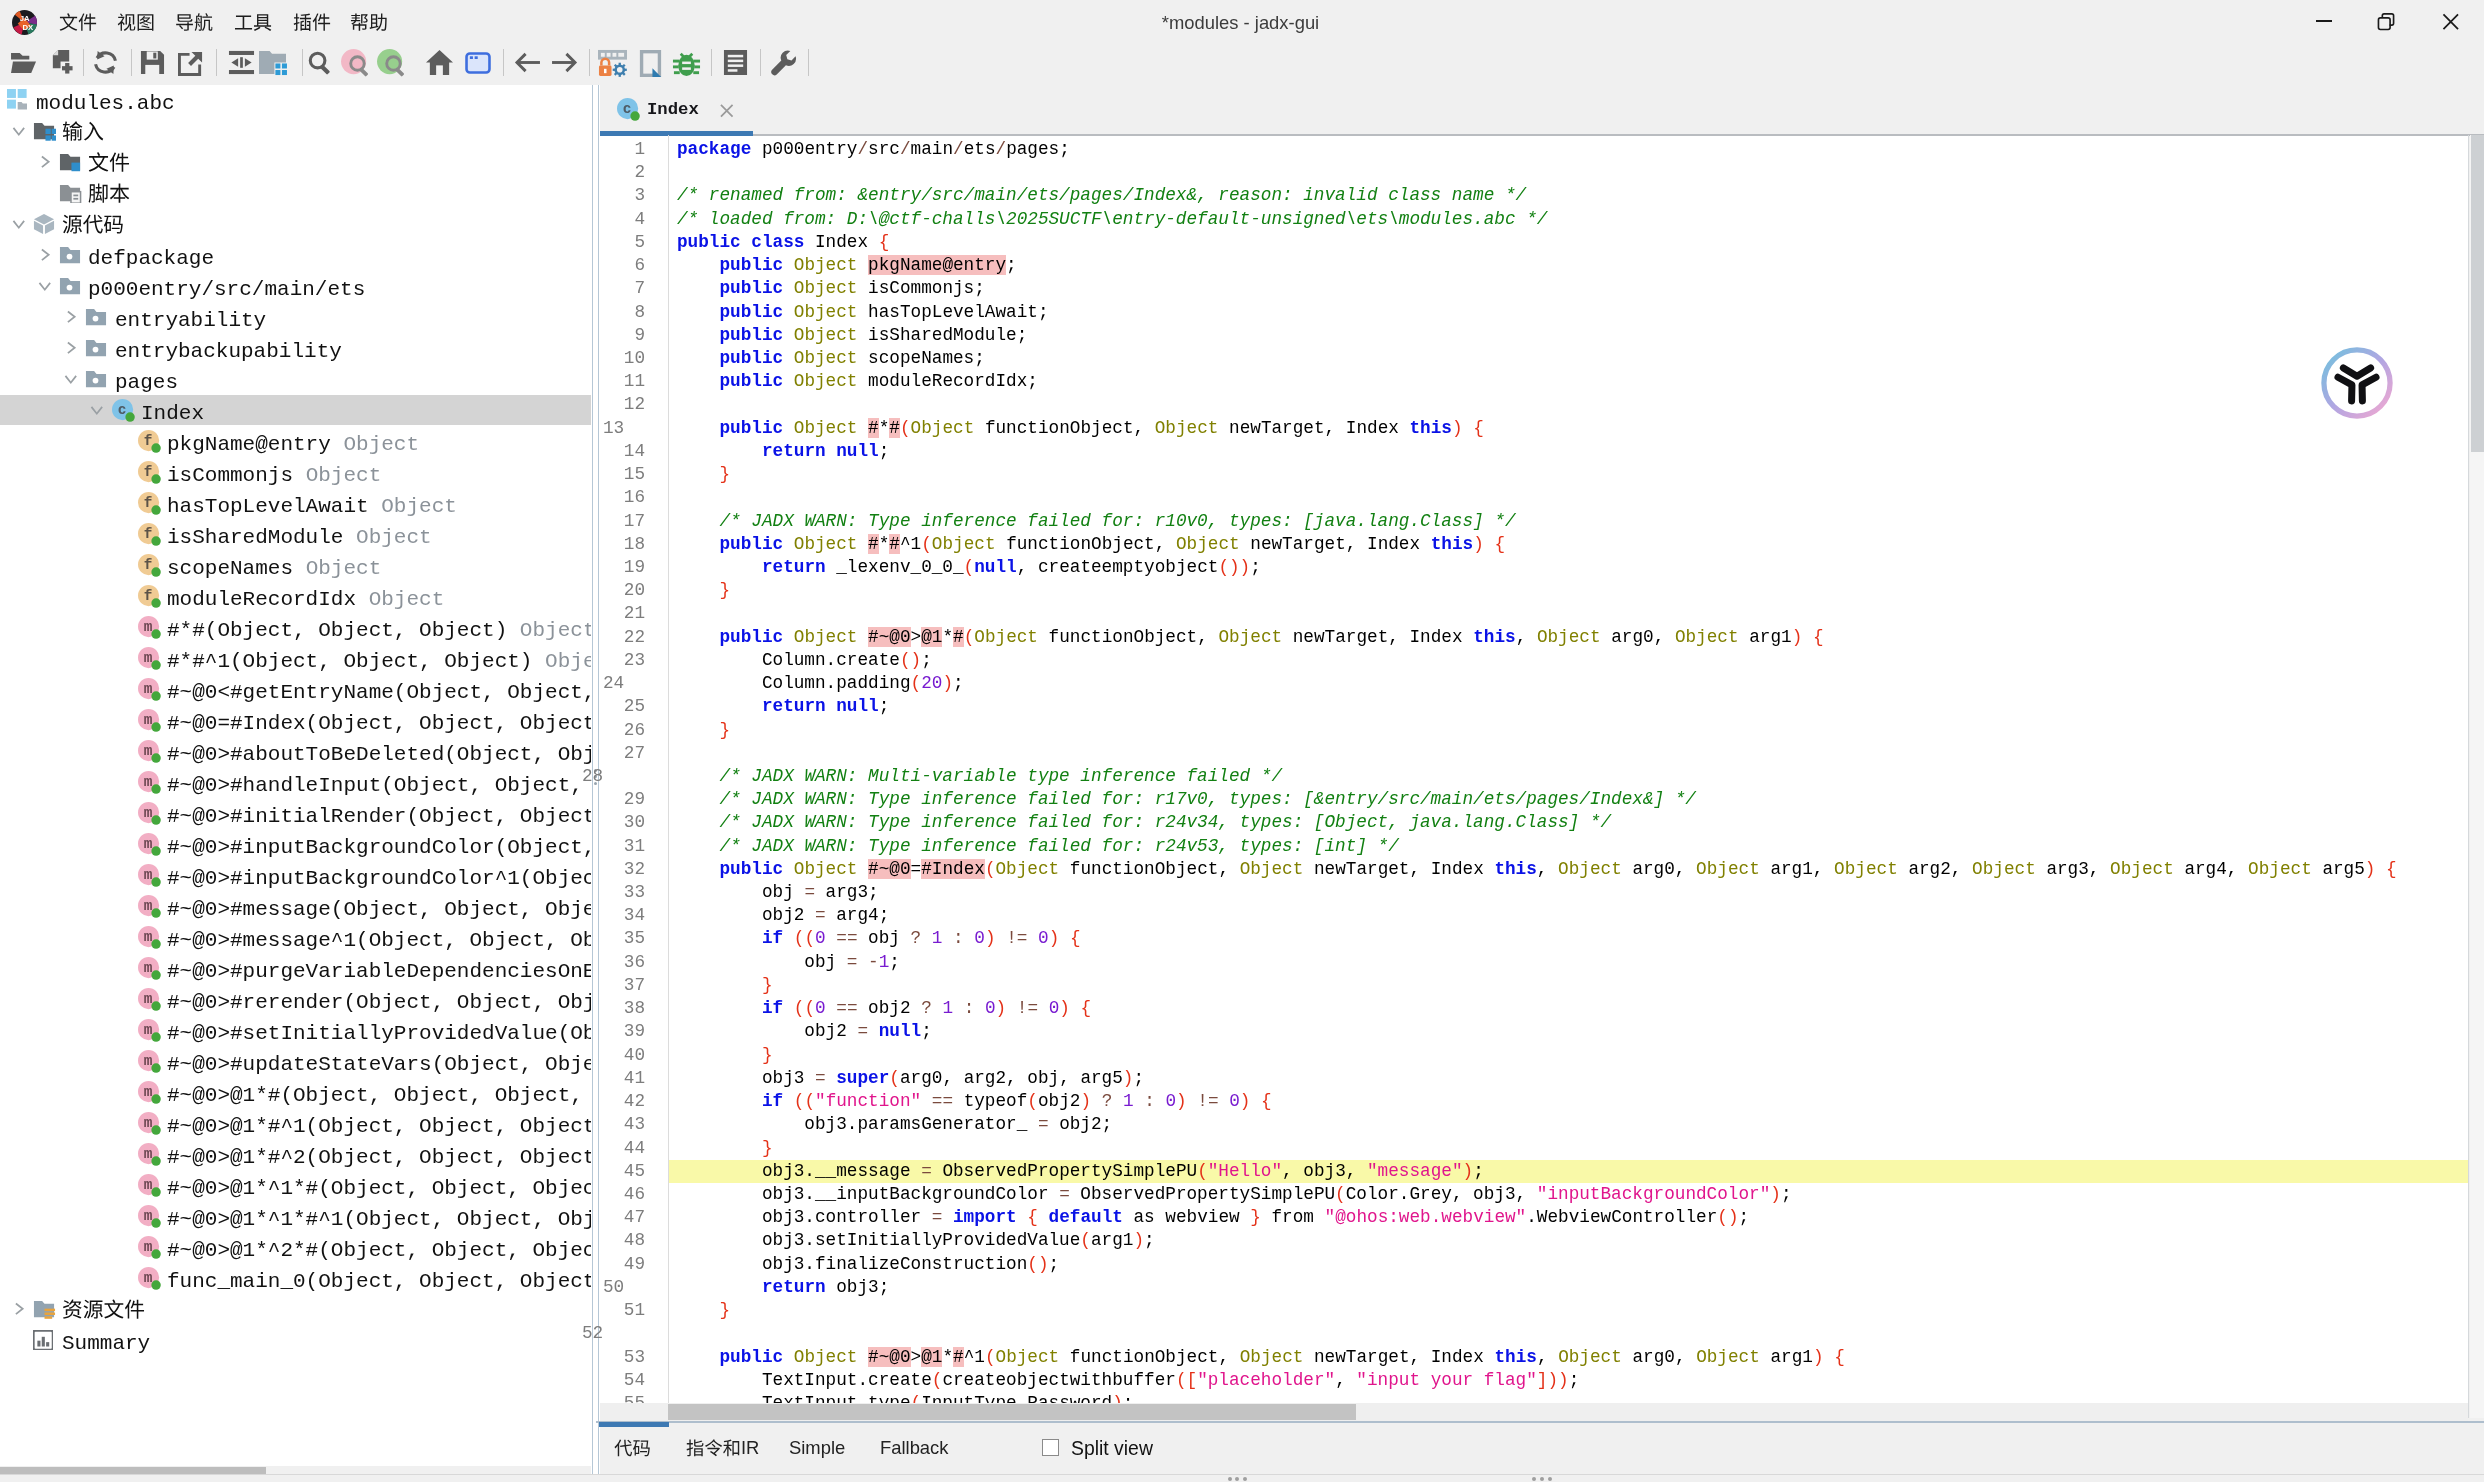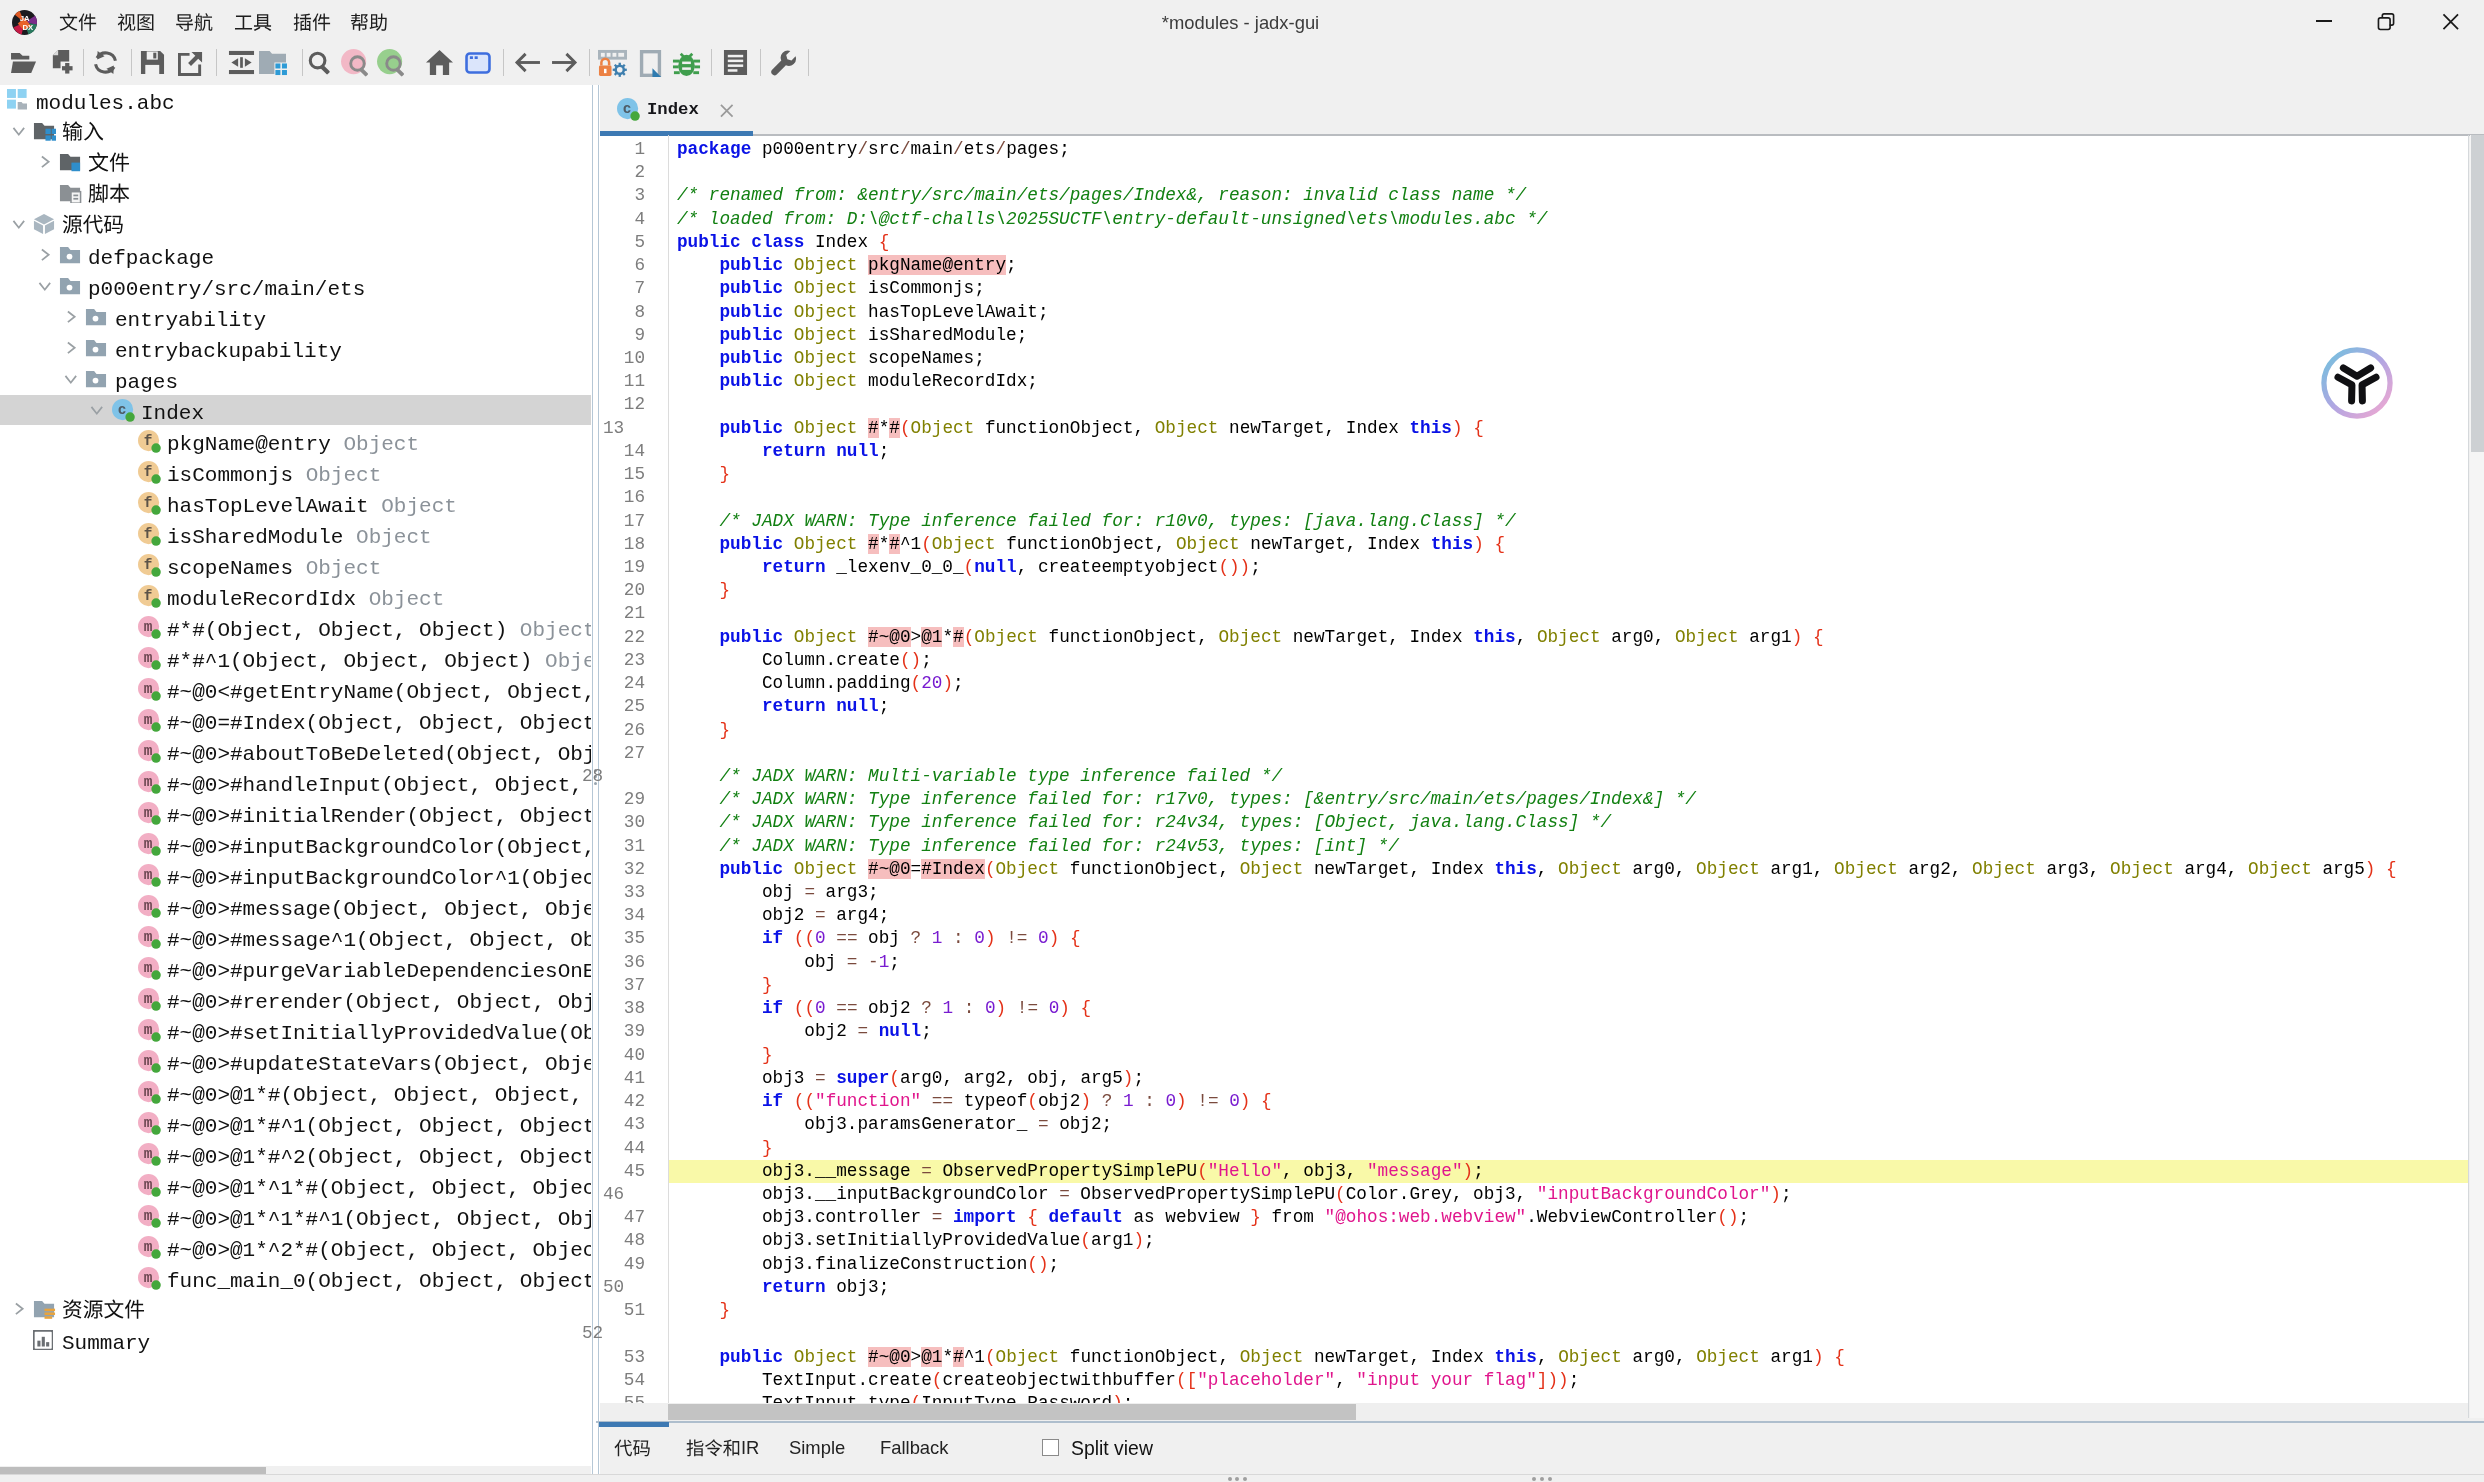--- a/index.html
+++ b/index.html
@@ -773,21 +773,21 @@
 <div class="cl" style="top:533px">    <span class="k">public</span> <span class="t">Object</span> <span class="h">#</span>*<span class="h">#</span>^1<span class="b">(</span><span class="t">Object</span> functionObject, <span class="t">Object</span> newTarget, Index <span class="k">this</span><span class="b">)</span> <span class="b">{</span></div>
 <div style="position:absolute;left:582px;top:556px;width:63px;text-align:right;font:17.7px 'Liberation Mono',monospace;line-height:23px;color:#7d7d7d">19</div>
 <div class="cl" style="top:556px">        <span class="k">return</span> _lexenv_0_0_<span class="b">(</span><span class="k">null</span>, createemptyobject<span class="b">()</span><span class="b">)</span>;</div>
 <div style="position:absolute;left:582px;top:579px;width:63px;text-align:right;font:17.7px 'Liberation Mono',monospace;line-height:23px;color:#7d7d7d">20</div>
 <div class="cl" style="top:579px">    <span class="b">}</span></div>
 <div style="position:absolute;left:582px;top:602px;width:63px;text-align:right;font:17.7px 'Liberation Mono',monospace;line-height:23px;color:#7d7d7d">21</div>
 <div style="position:absolute;left:582px;top:626px;width:63px;text-align:right;font:17.7px 'Liberation Mono',monospace;line-height:23px;color:#7d7d7d">22</div>
 <div class="cl" style="top:626px">    <span class="k">public</span> <span class="t">Object</span> <span class="h">#~@0</span>&gt;<span class="h">@1</span>*<span class="h">#</span><span class="b">(</span><span class="t">Object</span> functionObject, <span class="t">Object</span> newTarget, Index <span class="k">this</span>, <span class="t">Object</span> arg0, <span class="t">Object</span> arg1<span class="b">)</span> <span class="b">{</span></div>
 <div style="position:absolute;left:582px;top:649px;width:63px;text-align:right;font:17.7px 'Liberation Mono',monospace;line-height:23px;color:#7d7d7d">23</div>
 <div class="cl" style="top:649px">        Column.create<span class="b">()</span>;</div>
-<div style="position:absolute;left:582px;top:672px;width:63px;text-align:right;font:17.7px 'Liberation Mono',monospace;line-height:23px;color:#7d7d7d">24</div>
+<div style="position:absolute;left:582px;top:672px;width:63px;text-align:center;font:17.7px 'Liberation Mono',monospace;line-height:23px;color:#7d7d7d">24</div>
 <div class="cl" style="top:672px">        Column.padding<span class="b">(</span><span class="n">20</span><span class="b">)</span>;</div>
 <div style="position:absolute;left:582px;top:695px;width:63px;text-align:right;font:17.7px 'Liberation Mono',monospace;line-height:23px;color:#7d7d7d">25</div>
 <div class="cl" style="top:695px">        <span class="k">return</span> <span class="k">null</span>;</div>
 <div style="position:absolute;left:582px;top:719px;width:63px;text-align:right;font:17.7px 'Liberation Mono',monospace;line-height:23px;color:#7d7d7d">26</div>
 <div class="cl" style="top:719px">    <span class="b">}</span></div>
 <div style="position:absolute;left:582px;top:742px;width:63px;text-align:right;font:17.7px 'Liberation Mono',monospace;line-height:23px;color:#7d7d7d">27</div>
 <div style="position:absolute;left:582px;top:765px;width:63px;text-align:left;font:17.7px 'Liberation Mono',monospace;line-height:23px;color:#7d7d7d">28</div>
 <div class="cl" style="top:765px">    <span class="c">/* JADX WARN: Multi-variable type inference failed */</span></div>
 <div style="position:absolute;left:582px;top:788px;width:63px;text-align:right;font:17.7px 'Liberation Mono',monospace;line-height:23px;color:#7d7d7d">29</div>
 <div class="cl" style="top:788px">    <span class="c">/* JADX WARN: Type inference failed for: r17v0, types: [&amp;entry/src/main/ets/pages/Index&amp;] */</span></div>
@@ -816,21 +816,21 @@
 <div style="position:absolute;left:582px;top:1067px;width:63px;text-align:right;font:17.7px 'Liberation Mono',monospace;line-height:23px;color:#7d7d7d">41</div>
 <div class="cl" style="top:1067px">        obj3 <span class="o">=</span> <span class="k">super</span><span class="b">(</span>arg0, arg2, obj, arg5<span class="b">)</span>;</div>
 <div style="position:absolute;left:582px;top:1090px;width:63px;text-align:right;font:17.7px 'Liberation Mono',monospace;line-height:23px;color:#7d7d7d">42</div>
 <div class="cl" style="top:1090px">        <span class="k">if</span> <span class="b">((</span><span class="s">"function"</span> <span class="o">==</span> typeof<span class="b">(</span>obj2<span class="b">)</span> <span class="o">?</span> <span class="n">1</span> <span class="o">:</span> <span class="n">0</span><span class="b">)</span> <span class="o">!=</span> <span class="n">0</span><span class="b">)</span> <span class="b">{</span></div>
 <div style="position:absolute;left:582px;top:1113px;width:63px;text-align:right;font:17.7px 'Liberation Mono',monospace;line-height:23px;color:#7d7d7d">43</div>
 <div class="cl" style="top:1113px">            obj3.paramsGenerator_ <span class="o">=</span> obj2;</div>
 <div style="position:absolute;left:582px;top:1137px;width:63px;text-align:right;font:17.7px 'Liberation Mono',monospace;line-height:23px;color:#7d7d7d">44</div>
 <div class="cl" style="top:1137px">        <span class="b">}</span></div>
 <div style="position:absolute;left:582px;top:1160px;width:63px;text-align:right;font:17.7px 'Liberation Mono',monospace;line-height:23px;color:#7d7d7d">45</div>
 <div class="cl" style="top:1160px">        obj3.__message <span class="o">=</span> ObservedPropertySimplePU<span class="b">(</span><span class="s">"Hello"</span>, obj3, <span class="s">"message"</span><span class="b">)</span>;</div>
-<div style="position:absolute;left:582px;top:1183px;width:63px;text-align:center;font:17.7px 'Liberation Mono',monospace;line-height:23px;color:#7d7d7d">46</div>
+<div style="position:absolute;left:582px;top:1183px;width:63px;text-align:right;font:17.7px 'Liberation Mono',monospace;line-height:23px;color:#7d7d7d">46</div>
 <div class="cl" style="top:1183px">        obj3.__inputBackgroundColor <span class="o">=</span> ObservedPropertySimplePU<span class="b">(</span>Color.Grey, obj3, <span class="s">"inputBackgroundColor"</span><span class="b">)</span>;</div>
 <div style="position:absolute;left:582px;top:1206px;width:63px;text-align:right;font:17.7px 'Liberation Mono',monospace;line-height:23px;color:#7d7d7d">47</div>
 <div class="cl" style="top:1206px">        obj3.controller <span class="o">=</span> <span class="k">import</span> <span class="b">{</span> <span class="k">default</span> as webview <span class="b">}</span> from <span class="s">"@ohos:web.webview"</span>.WebviewController<span class="b">()</span>;</div>
 <div style="position:absolute;left:582px;top:1229px;width:63px;text-align:right;font:17.7px 'Liberation Mono',monospace;line-height:23px;color:#7d7d7d">48</div>
 <div class="cl" style="top:1229px">        obj3.setInitiallyProvidedValue<span class="b">(</span>arg1<span class="b">)</span>;</div>
 <div style="position:absolute;left:582px;top:1253px;width:63px;text-align:right;font:17.7px 'Liberation Mono',monospace;line-height:23px;color:#7d7d7d">49</div>
 <div class="cl" style="top:1253px">        obj3.finalizeConstruction<span class="b">()</span>;</div>
 <div style="position:absolute;left:582px;top:1276px;width:63px;text-align:center;font:17.7px 'Liberation Mono',monospace;line-height:23px;color:#7d7d7d">50</div>
 <div class="cl" style="top:1276px">        <span class="k">return</span> obj3;</div>
 <div style="position:absolute;left:582px;top:1299px;width:63px;text-align:right;font:17.7px 'Liberation Mono',monospace;line-height:23px;color:#7d7d7d">51</div>

